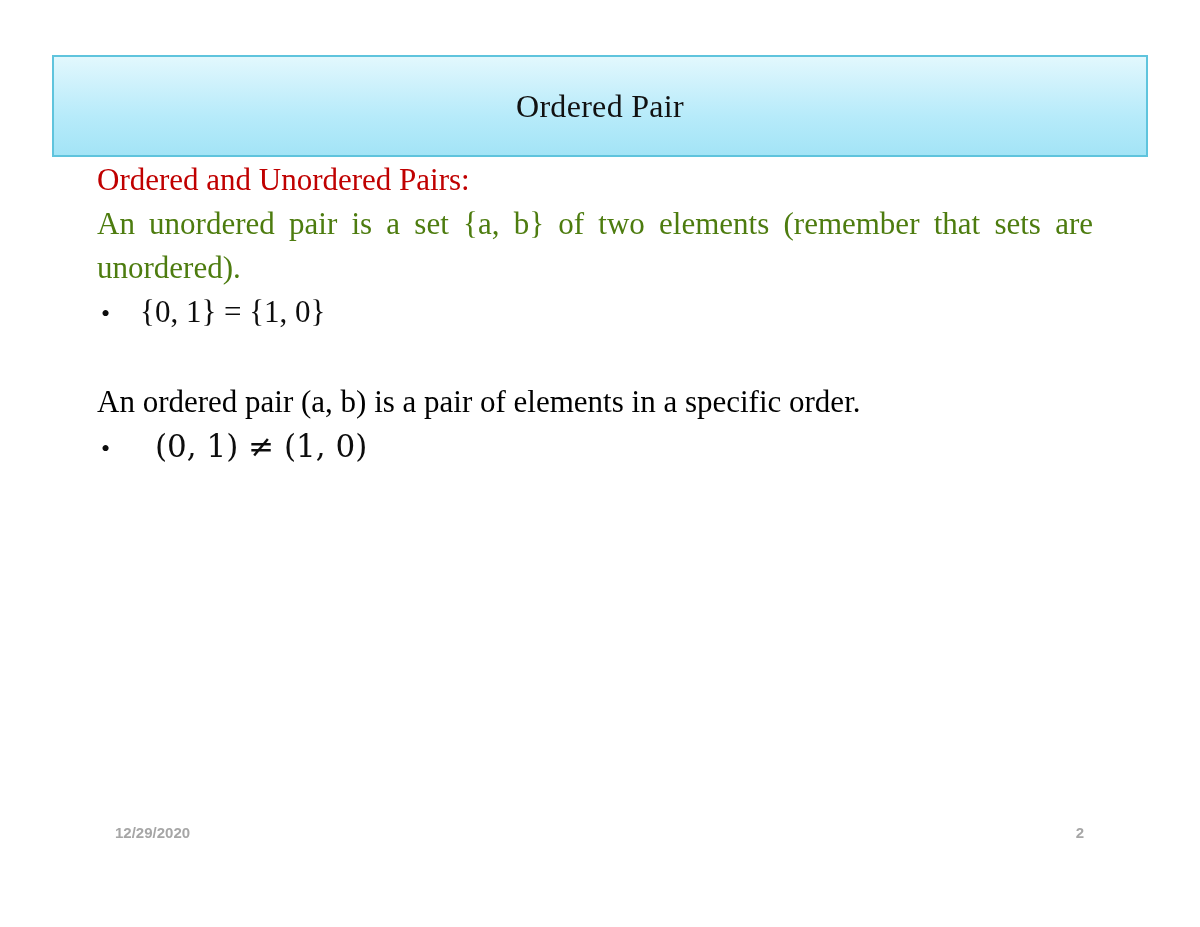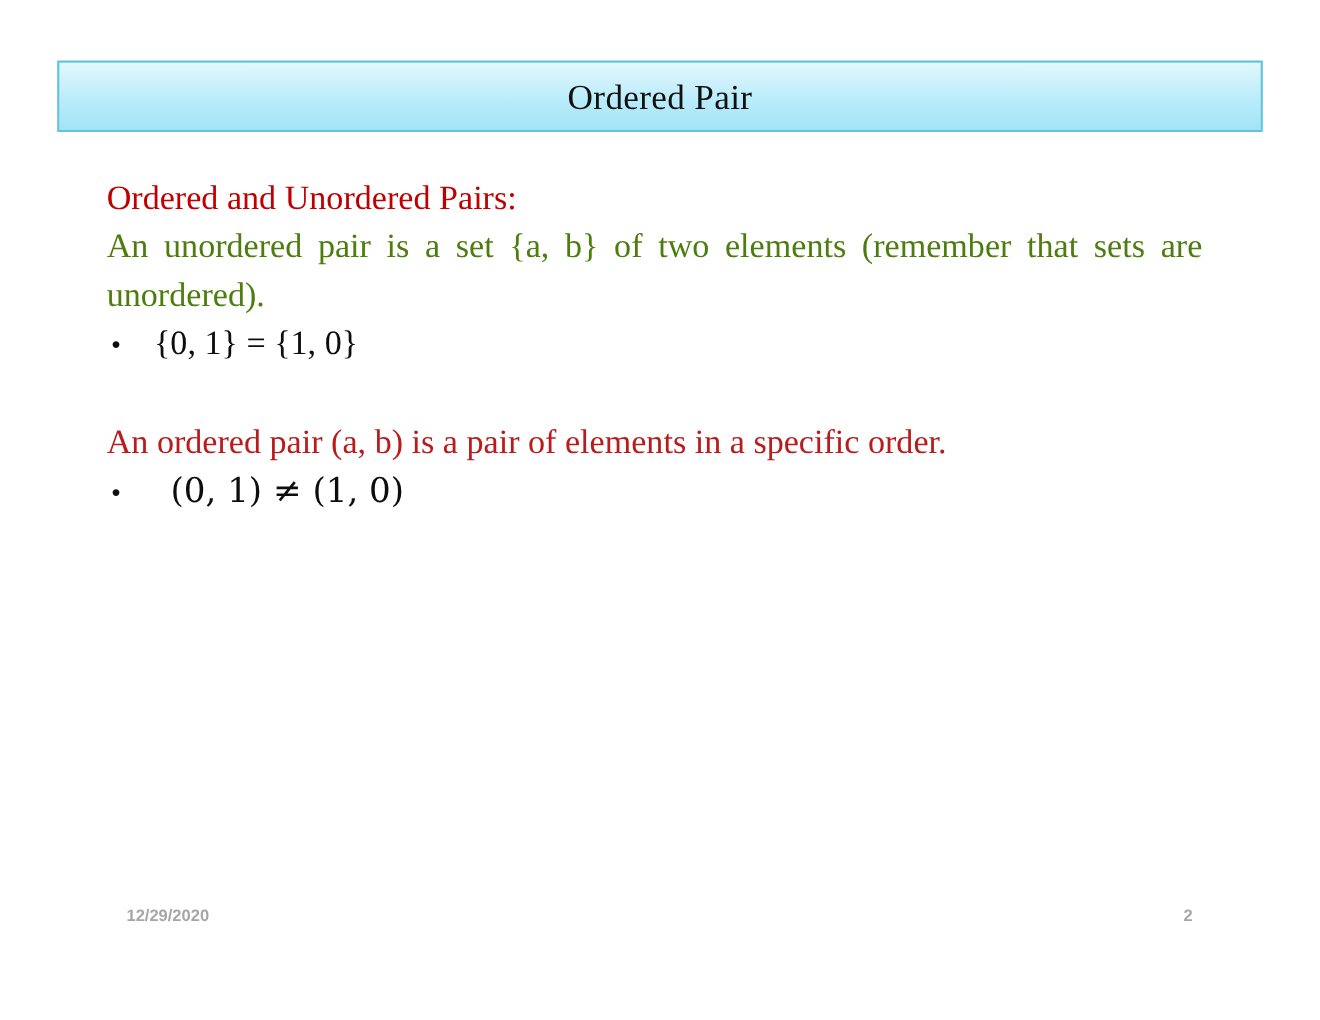--- a/index.html
+++ b/index.html
@@ -25,21 +25,21 @@
     height: 927px;
     background: #ffffff;
   }
 
   
   .title-bar {
     position: absolute;
     left: 52px;
     top: 55px;
     width: 1096px;
-    height: 65px;
+    height: 102px;
     box-sizing: border-box;
     border: 2px solid #5fc4dd;
     background: linear-gradient(to bottom, #e2f8fd 0%, #d0f2fc 25%, #b7ebfa 60%, #a3e4f6 100%);
     display: flex;
     align-items: center;
     justify-content: center;
   }
   .title-text {
     font-family: "Liberation Serif", "DejaVu Serif", serif;
     font-size: 32px;
@@ -54,21 +54,21 @@
     position: absolute;
     left: 97px;
     top: 158px;
     width: 996px;
   }
 
   .line {
     font-family: "Liberation Serif", "DejaVu Serif", serif;
     font-size: 31px;
     line-height: 44px;
-    color: #b91c1c;
+    color: #000000;
     white-space: nowrap;
   }
 
   .heading-red {
     color: #c00000;
   }
 
   
   .para-justified {
     font-family: "Liberation Serif", "DejaVu Serif", serif;

